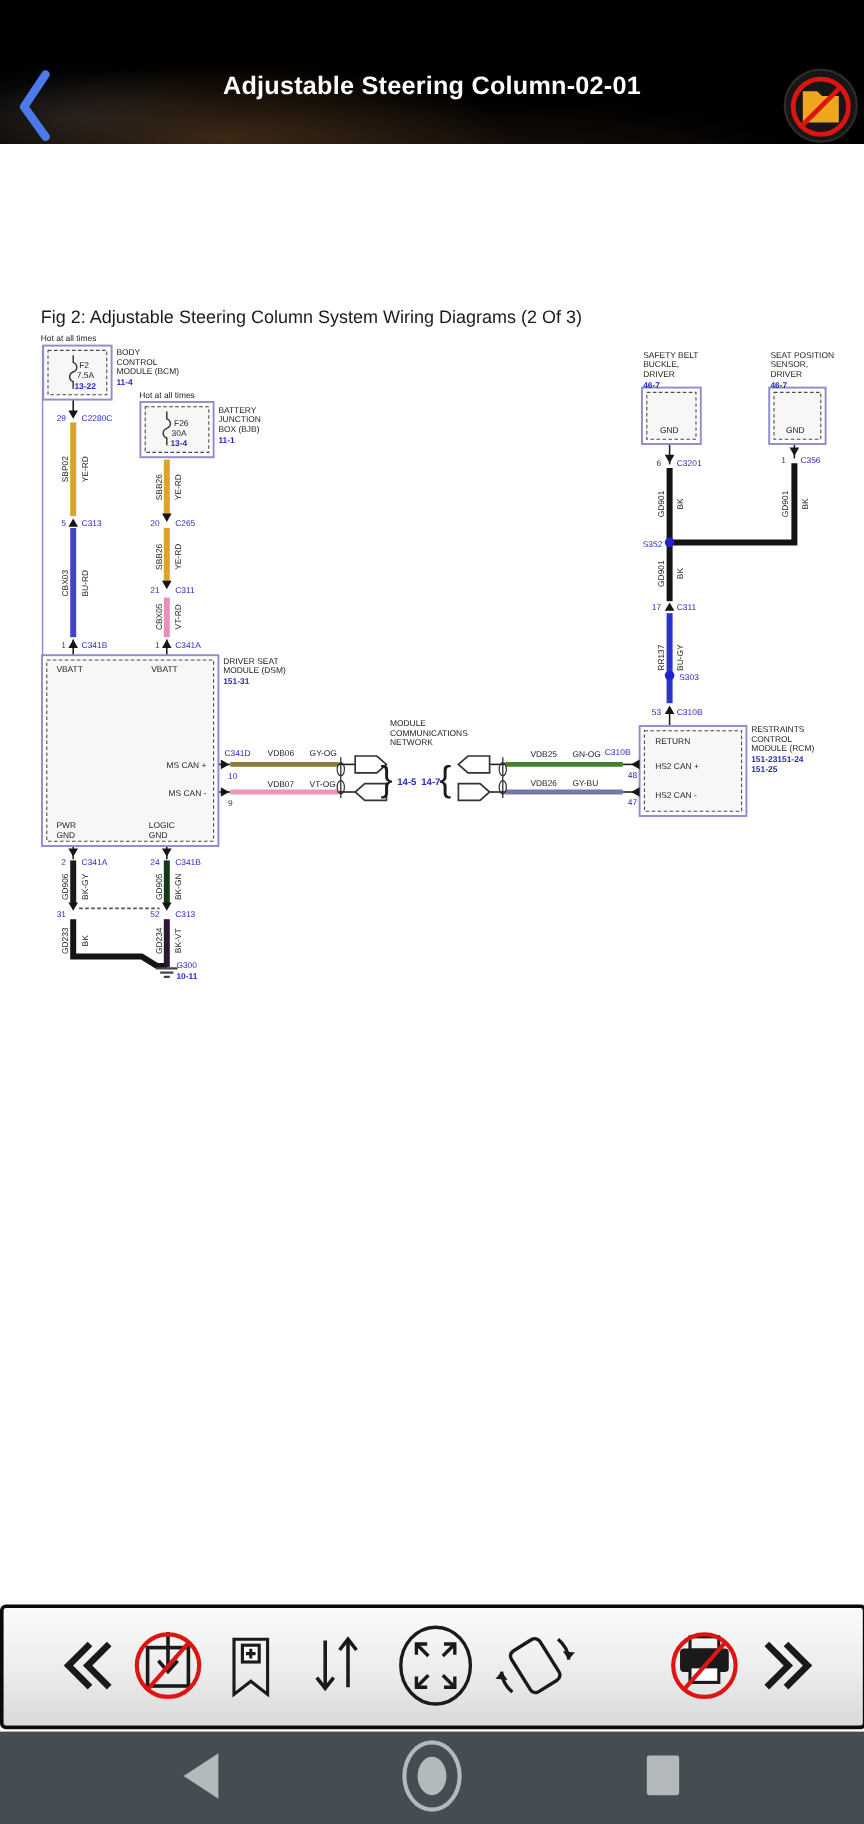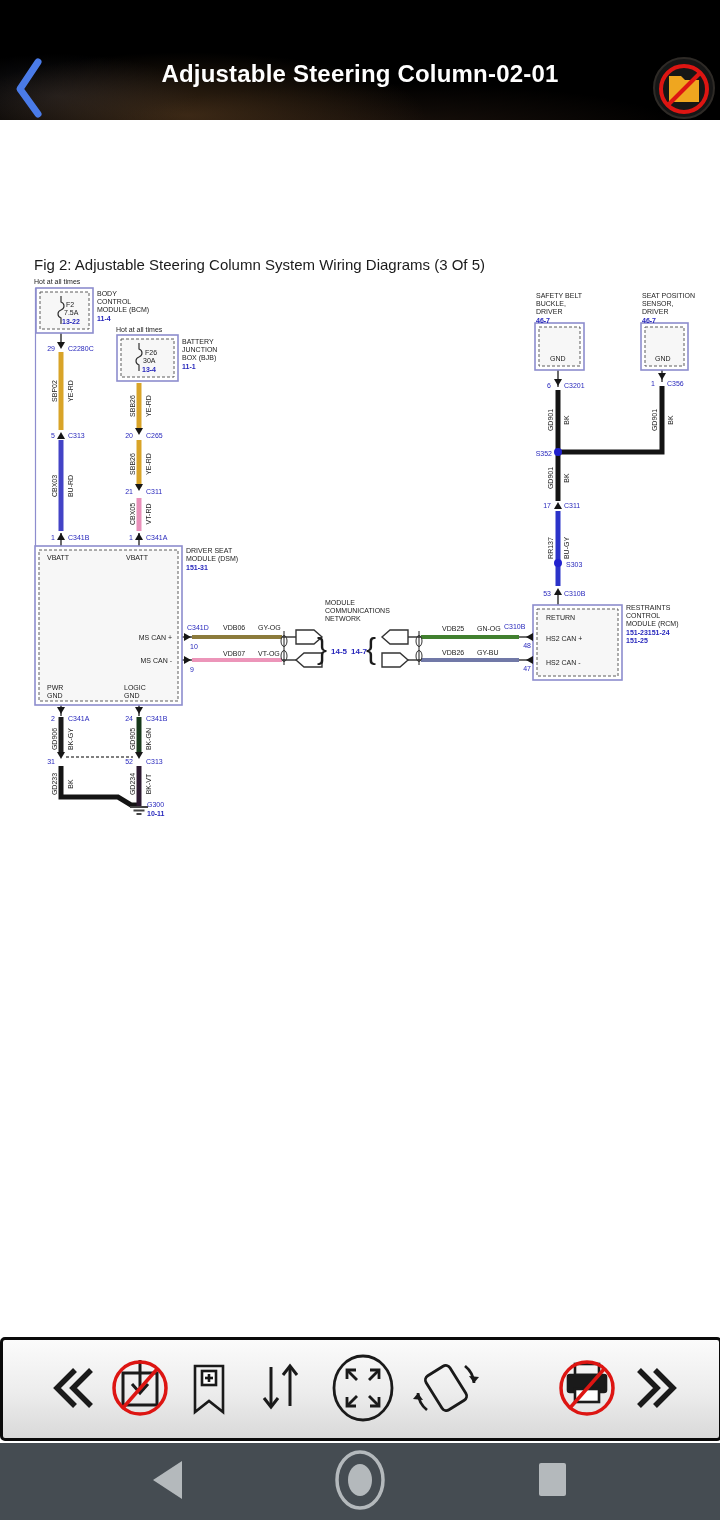--- a/index.html
+++ b/index.html
@@ -6,21 +6,21 @@
   .screen{position:relative;width:720px;height:1520px;background:#fff;overflow:hidden;
           font-family:"Liberation Sans",sans-serif;margin:0 auto;}
   
   .appbar{position:absolute;left:0;top:0;width:720px;height:120px;
     background:
       radial-gradient(ellipse 340px 90px at 26% 96%, rgba(125,85,45,.45), transparent 70%),
       radial-gradient(ellipse 420px 70px at 55% 110%, rgba(90,60,40,.30), transparent 70%),
       radial-gradient(ellipse 200px 60px at 8% 80%, rgba(60,60,70,.35), transparent 70%),
       #000;}
   .appbar-title{position:absolute;left:0;right:0;top:60px;text-align:center;color:#fff;
-    font-size:24px;font-weight:700;letter-spacing:.2px;}
+    font-size:21px;font-weight:700;letter-spacing:.2px;}
   .back-btn{position:absolute;left:8px;top:56px;width:48px;height:64px;cursor:pointer;}
   .nofolder-btn{position:absolute;left:652px;top:56px;width:64px;height:64px;cursor:pointer;}
   
   .fig-caption{position:absolute;left:34px;top:256px;font-size:15px;color:#1b1b1b;}
   #wiring{position:absolute;left:0;top:0;width:720px;height:1520px;}
   #wiring text{font-family:"Liberation Sans",sans-serif;}
   
   .toolbar{position:absolute;left:0px;top:1337px;width:716px;height:98px;
     border:3px solid #0a0a0a;border-radius:5px;
     background:linear-gradient(#fbfbfb,#ececec 55%,#d9d9d9);}
@@ -246,21 +246,21 @@
     <svg class="nofolder-btn" width="64" height="64" viewBox="0 0 64 64">
       <circle cx="32" cy="32" r="30" fill="#161616" stroke="#2e2a26" stroke-width="2"></circle>
       <path fill="#EFA61F" d="M17 20 h12 l4 4 h14 v22 h-30 z"></path>
       <g stroke="#DD1512" stroke-width="4" fill="none">
         <circle cx="32" cy="33" r="23"></circle>
         <line x1="48" y1="17" x2="16" y2="49"></line>
       </g>
     </svg>
   </div>
 
-  <div class="fig-caption">Fig 2: Adjustable Steering Column System Wiring Diagrams (3 Of 5)</div>
+  <div class="fig-caption">Fig 2: Adjustable Steering Column System Wiring Diagrams (2 Of 3)</div>
 
   <div class="toolbar">
     <svg width="716" height="98" viewBox="0 0 716 98">
 
       <g fill="none" stroke="#1a1a1a" stroke-width="5.5">
         <polyline points="72,30 54,48 72,66"></polyline>
         <polyline points="88,30 70,48 88,66"></polyline>
       </g>
 
       <g>

